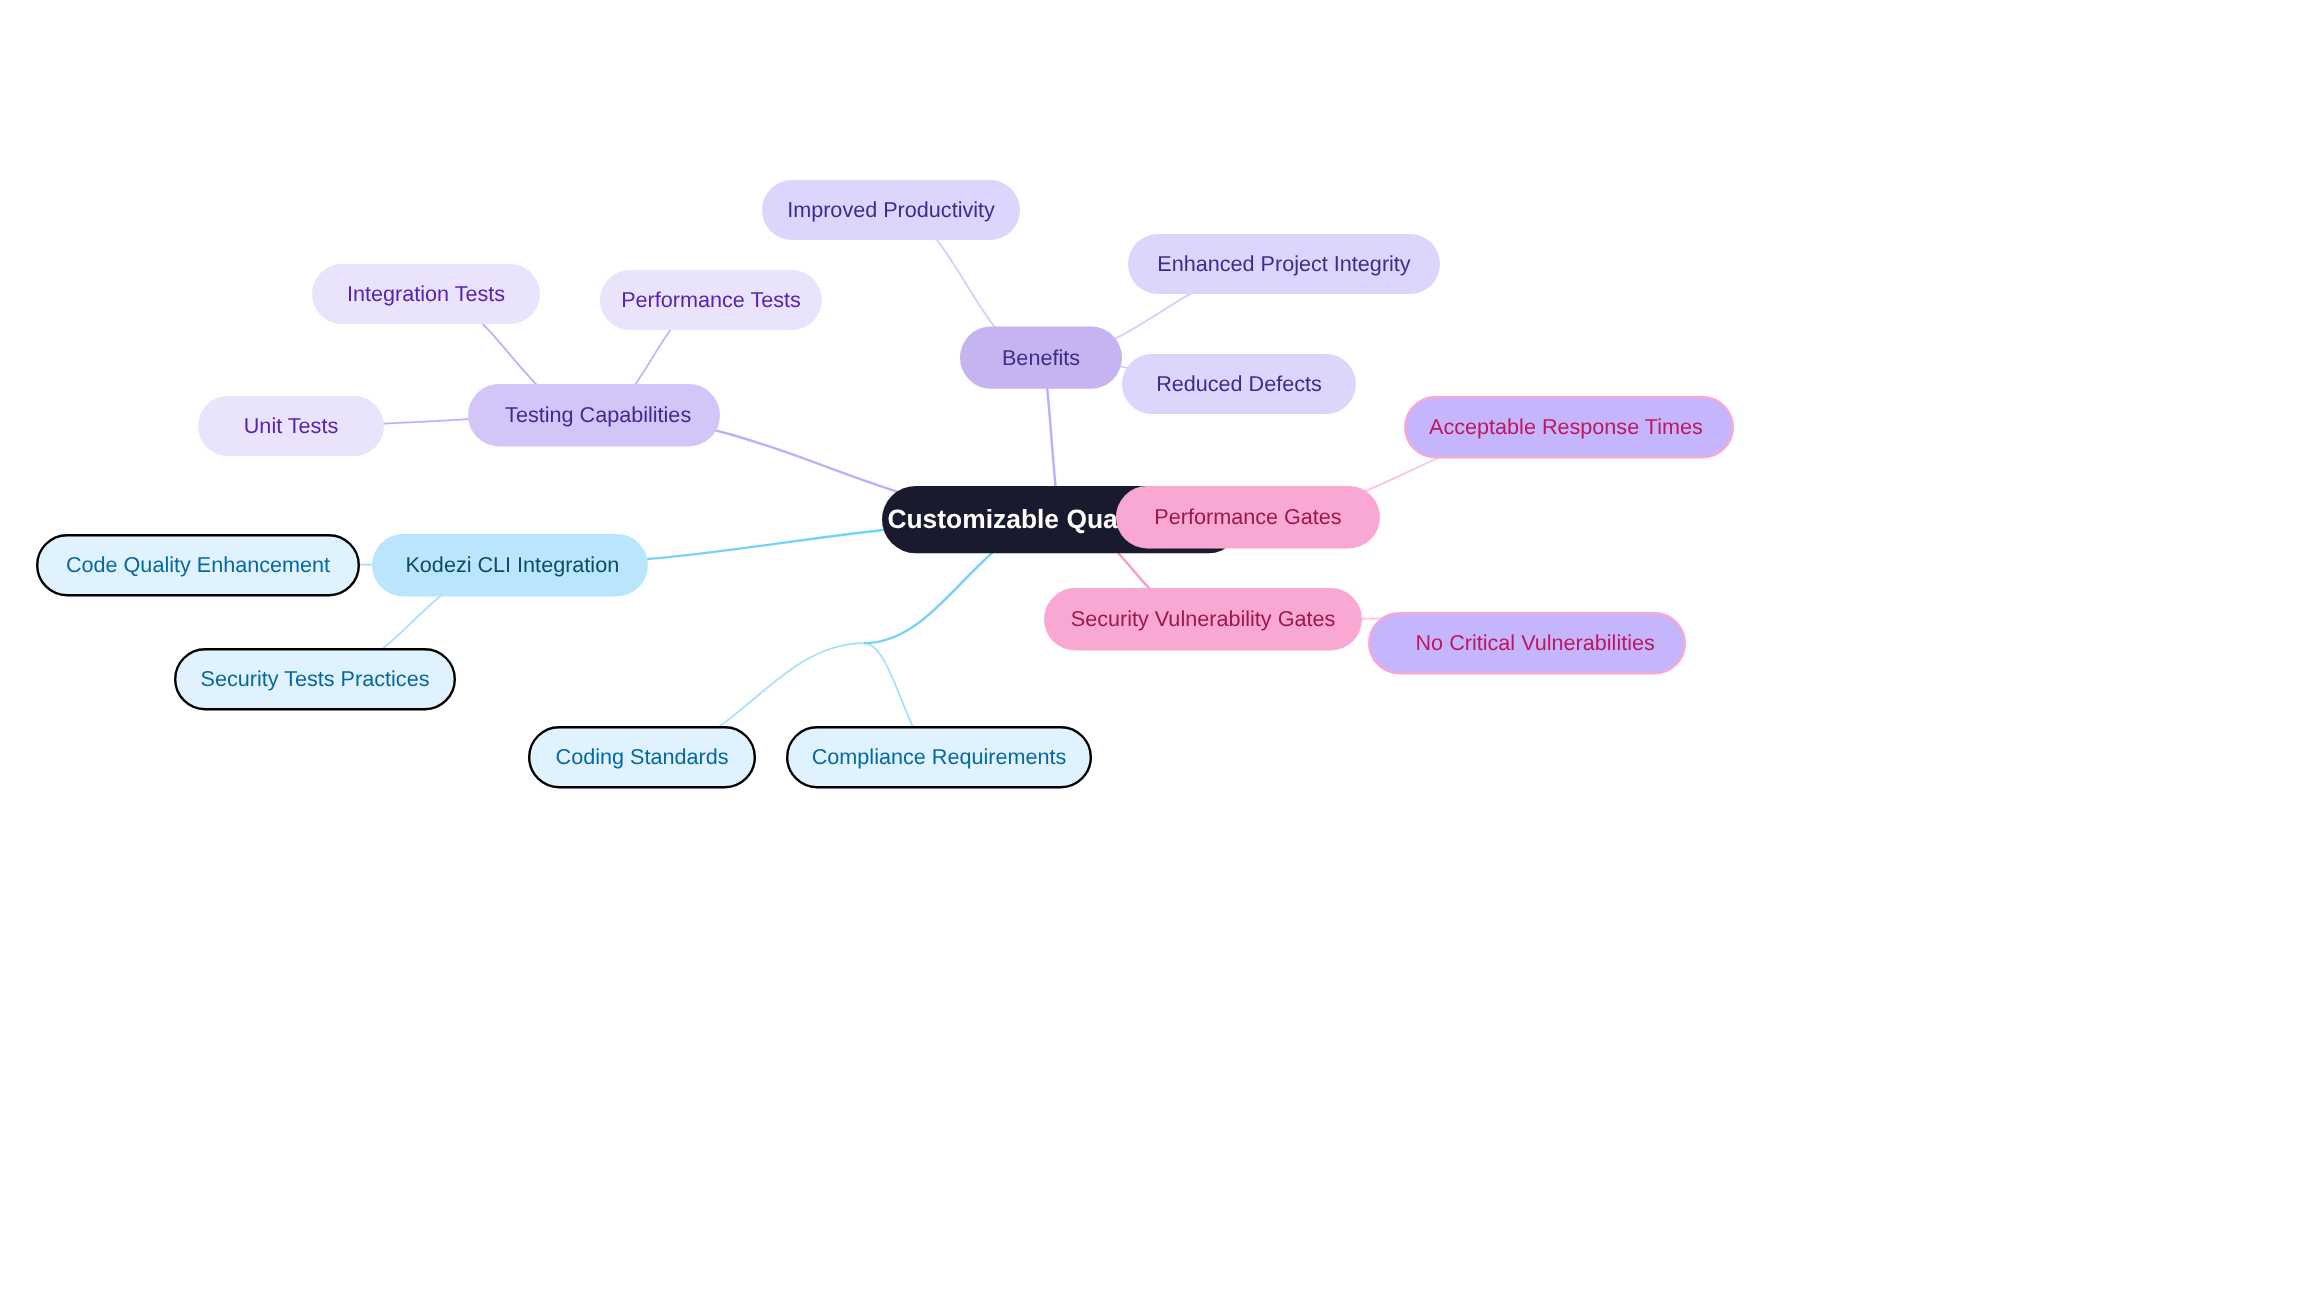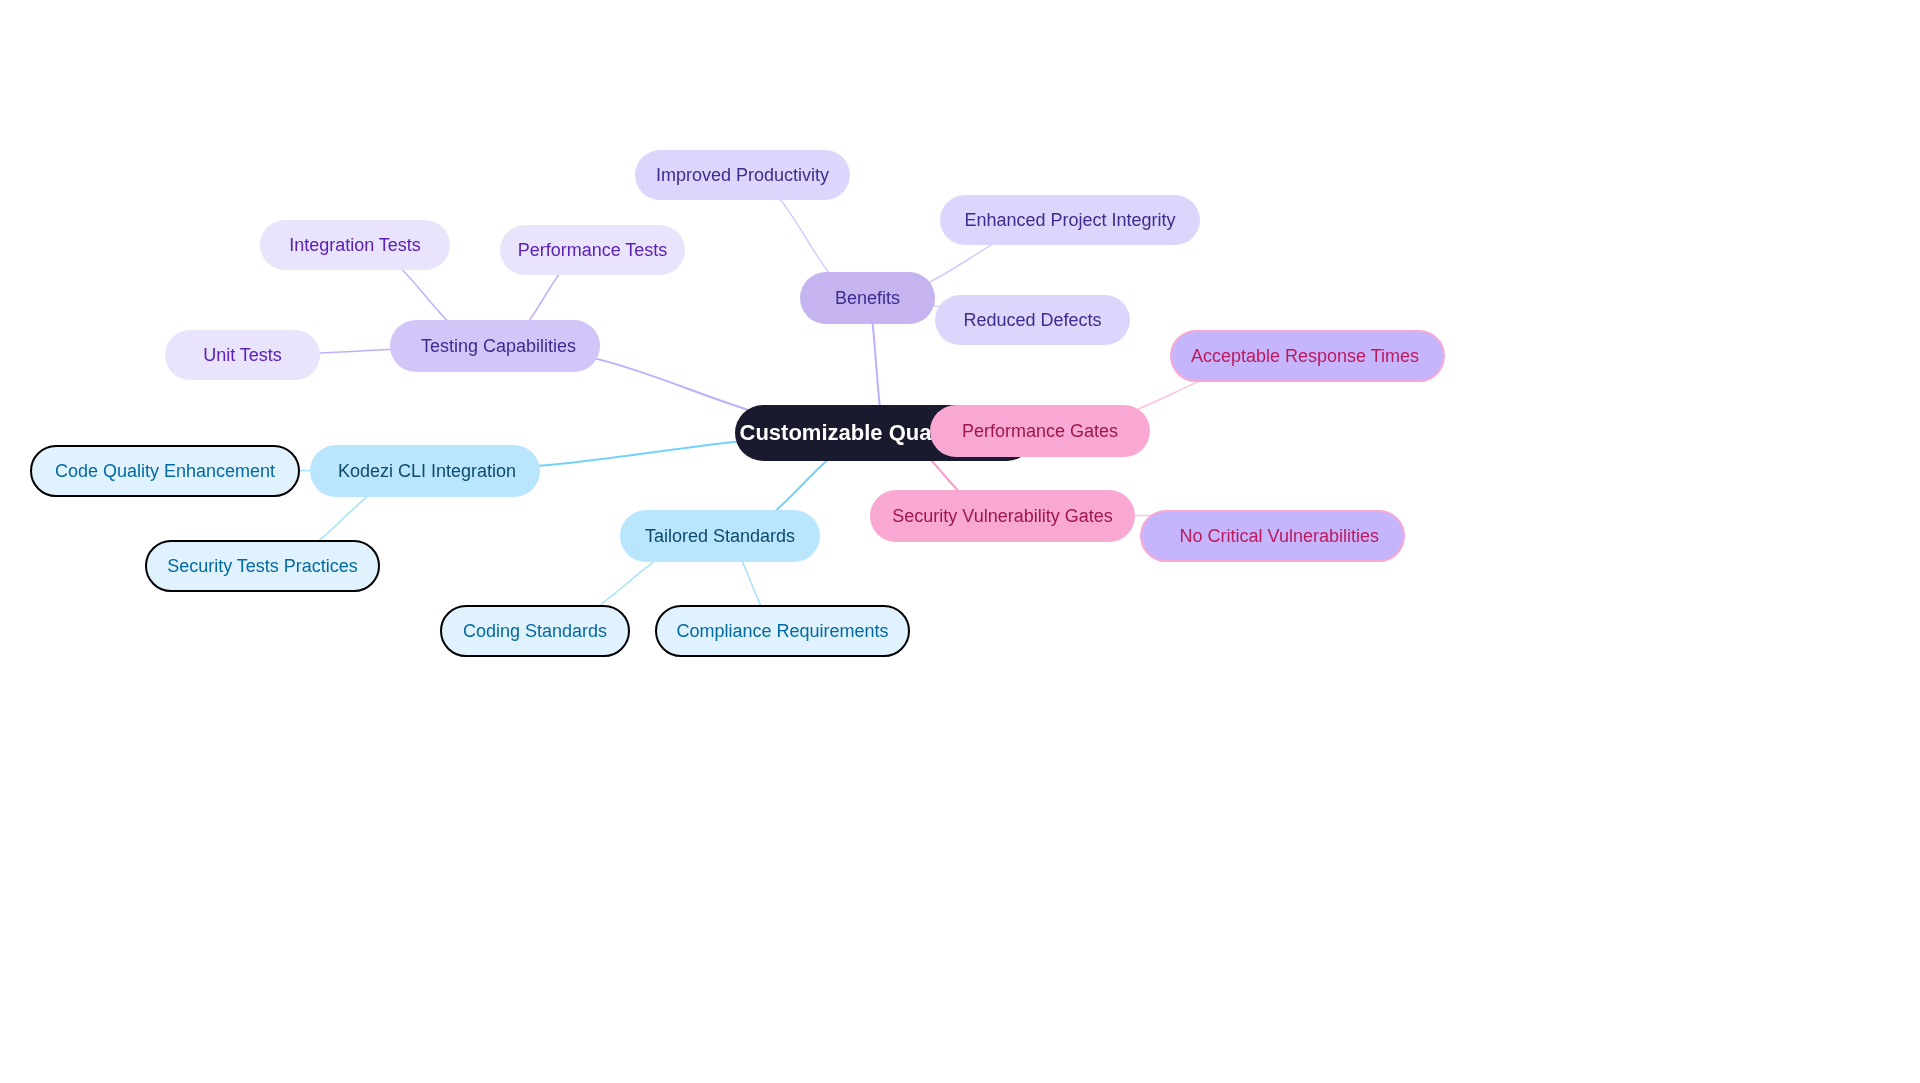--- a/index.html
+++ b/index.html
@@ -154,22 +154,19 @@
   <div class="node node-blue" style="left:310px; top:445px; width:230px; height:52px;justify-content:flex-end;">
     <span>Kodezi CLI Integration</span>
   </div>
   <div class="node node-blue-light" style="left:30px; top:445px; width:270px; height:50px;">
     <span>Code Quality Enhancement</span>
   </div>
   <div class="node node-blue-light" style="left:145px; top:540px; width:235px; height:50px;">
     <span>Security Tests Practices</span>
   </div>
 
-  <div class="node node-blue" style="left:620px; top:510px; width:200px; height:52px;">
-    <span>Tailored Standards</span>
-  </div>
   <div class="node node-blue-light" style="left:440px; top:605px; width:190px; height:50px;">
     <span>Coding Standards</span>
   </div>
   <div class="node node-blue-light" style="left:655px; top:605px; width:255px; height:50px;">
     <span>Compliance Requirements</span>
   </div>
 </div>
 
 </body></html>

